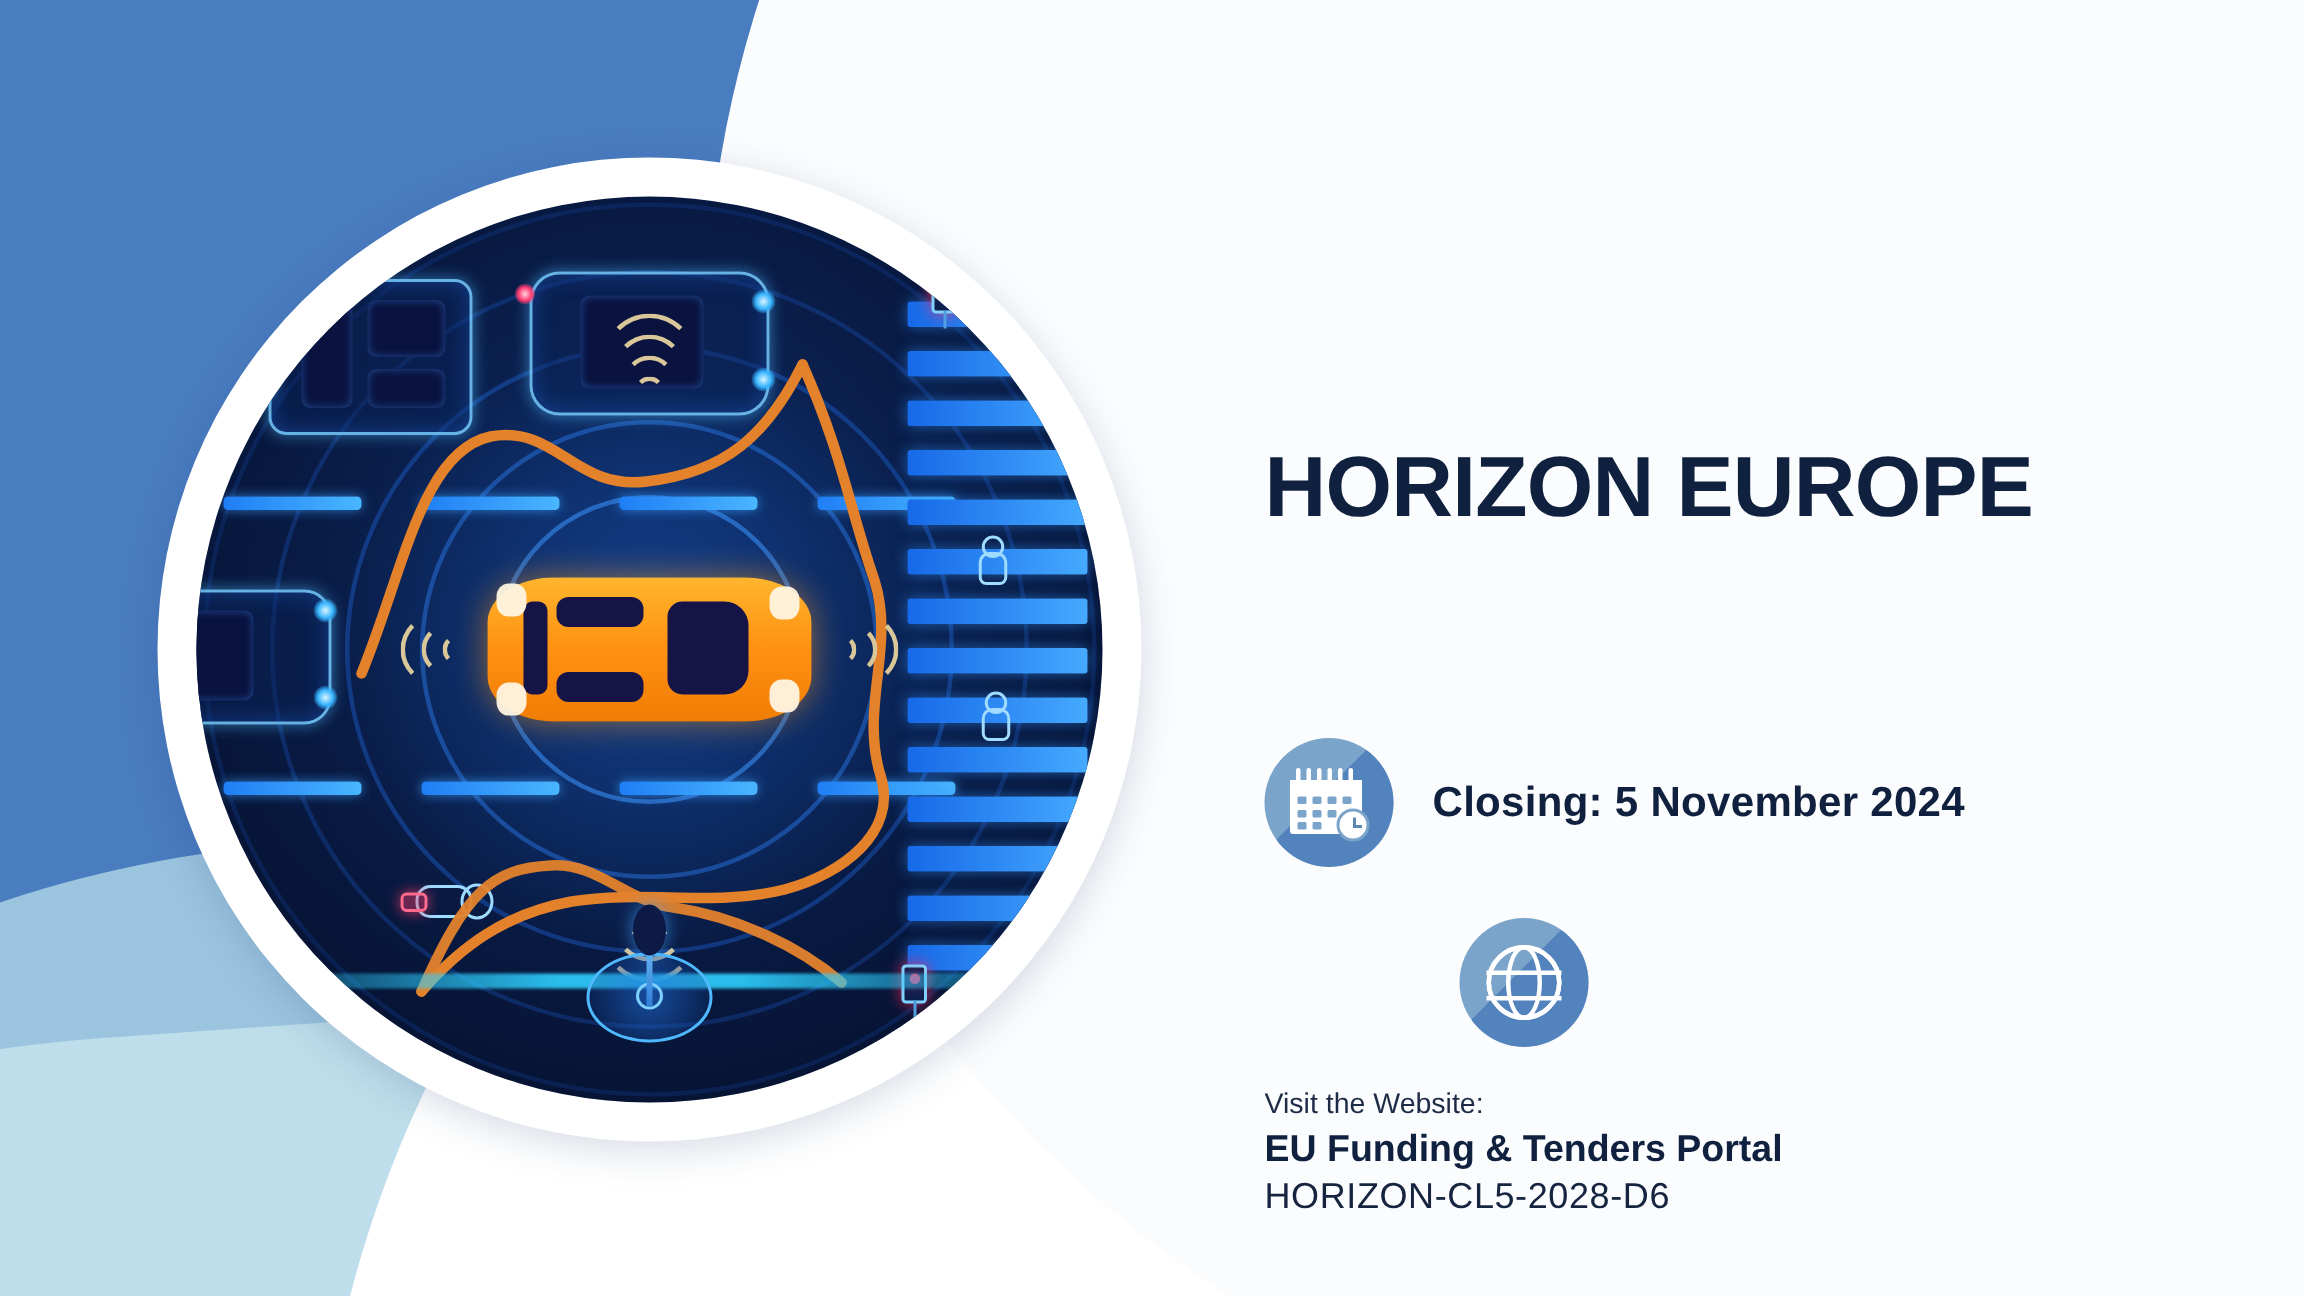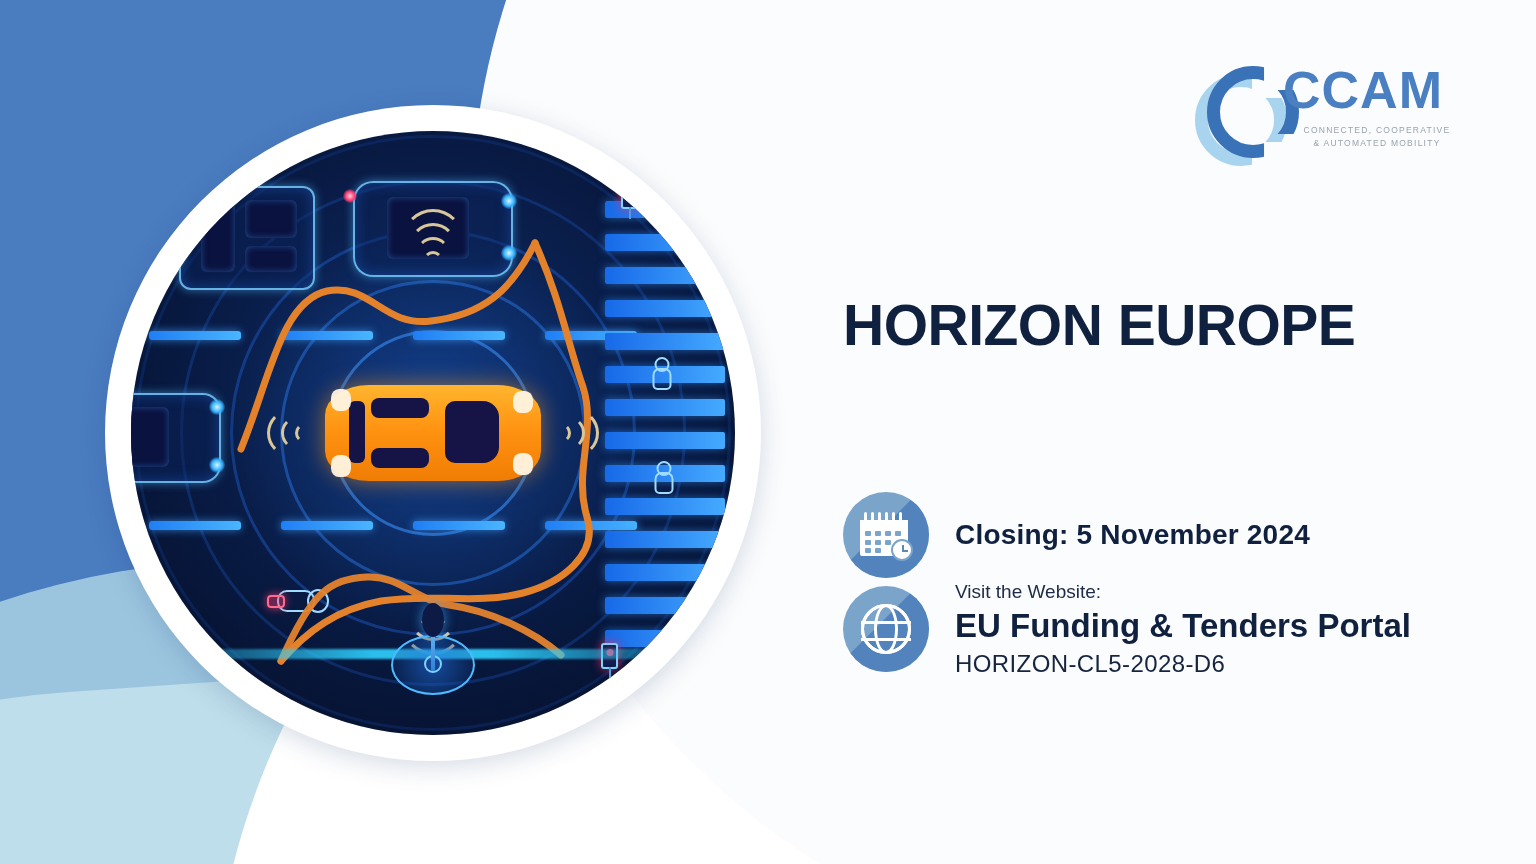--- a/index.html
+++ b/index.html
@@ -147,21 +147,21 @@
   .logo-word{position:absolute;left:88px;top:2px;font-size:52px;font-weight:bold;
       letter-spacing:1px;color:#4a7fc1;line-height:1;}
   .logo-tag{position:absolute;left:92px;top:62px;width:180px;text-align:center;
       font-size:8.5px;letter-spacing:1.25px;color:#9aa3ad;line-height:1.55;}
 
   .title{position:absolute;left:0;top:295px;width:660px;font-size:57px;font-weight:bold;
       line-height:1.06;letter-spacing:-0.5px;color:#10203f;}
 
   .row{position:absolute;display:flex;align-items:center;gap:26px;}
   .row-closing{left:0px;top:492px;}
-  .row-web{left:0px;top:579px;}
+  .row-web{left:0px;top:612px;flex-direction:column;}
 
   .badge{position:relative;width:86px;height:86px;border-radius:50%;flex:0 0 86px;
       background:#7ba4cb;overflow:hidden;}
   .badge .shadow{position:absolute;left:26%;top:24%;width:130%;height:130%;
       background:#3d72b5;transform:rotate(45deg);opacity:.65;}
 
   
   .cal{position:absolute;left:17px;top:20px;width:48px;height:44px;}
   .cal .sheet{position:absolute;left:0;top:8px;width:48px;height:36px;background:#fff;border-radius:2px;}
   .cal .bar{position:absolute;left:0;top:8px;width:48px;height:6px;background:#fff;}
@@ -179,21 +179,21 @@
       height:50px;border:3px solid #fff;border-radius:50%;box-sizing:border-box;}
   .globe .m1{width:50px;}
   .globe .m2{width:24px;}
   .globe .p{position:absolute;left:-3px;width:50px;border-top:3px solid #fff;}
   .globe .p1{top:14px;}
   .globe .p2{top:31px;}
 
   .row-text{color:#10203f;}
   .closing-text{font-size:28px;font-weight:bold;letter-spacing:.2px;white-space:nowrap;}
   .web-small{font-size:19px;font-weight:normal;color:#1d2b46;line-height:1.35;}
-  .web-bold{font-size:33px;font-weight:bold;line-height:1.3;white-space:nowrap;}
+  .web-bold{font-size:25px;font-weight:bold;line-height:1.3;white-space:nowrap;}
   .web-code{font-size:24px;font-weight:normal;letter-spacing:.4px;line-height:1.3;color:#16243f;}
 </style>
 </head>
 <body>
 
 <div class="stage">
 
   <div class="bg-white"></div>
   <div class="bg-soft1"></div>
   <div class="bg-soft2"></div>
@@ -336,31 +336,20 @@
     <div class="pin">
       <div class="base"></div>
         <div class="dot"></div>
       <div class="stalk"></div>
         <div class="cap"></div>
     </div>
   </div>
 
   <div class="panel">
 
-    <div class="logo">
-      <div class="logo-mark">
-        <div class="ring-back"></div>
-        <div class="ring-front"></div>
-      </div>
-      <div class="logo-word">CCAM</div>
-      <div class="logo-tag">
-        <div>CONNECTED, COOPERATIVE</div>
-        <div>&amp; AUTOMATED MOBILITY</div>
-      </div>
-    </div>
 
     <div class="title">
       <div>HORIZON EUROPE</div>
     </div>
 
     <div class="row row-closing">
       <div class="badge">
         <div class="shadow"></div>
         <div class="cal">
           <div class="sheet"></div>

